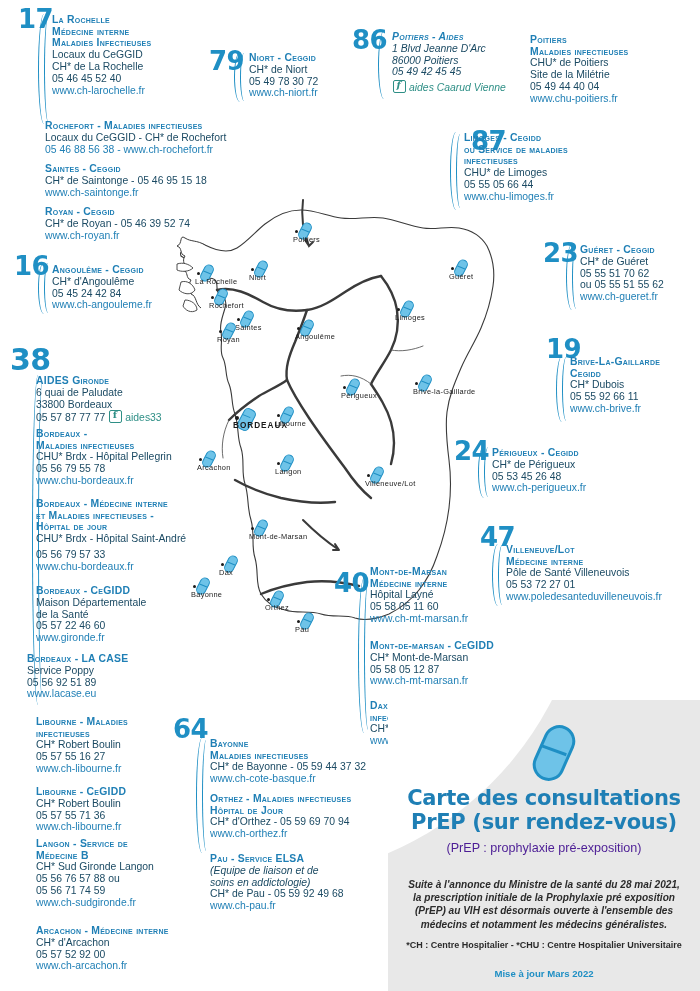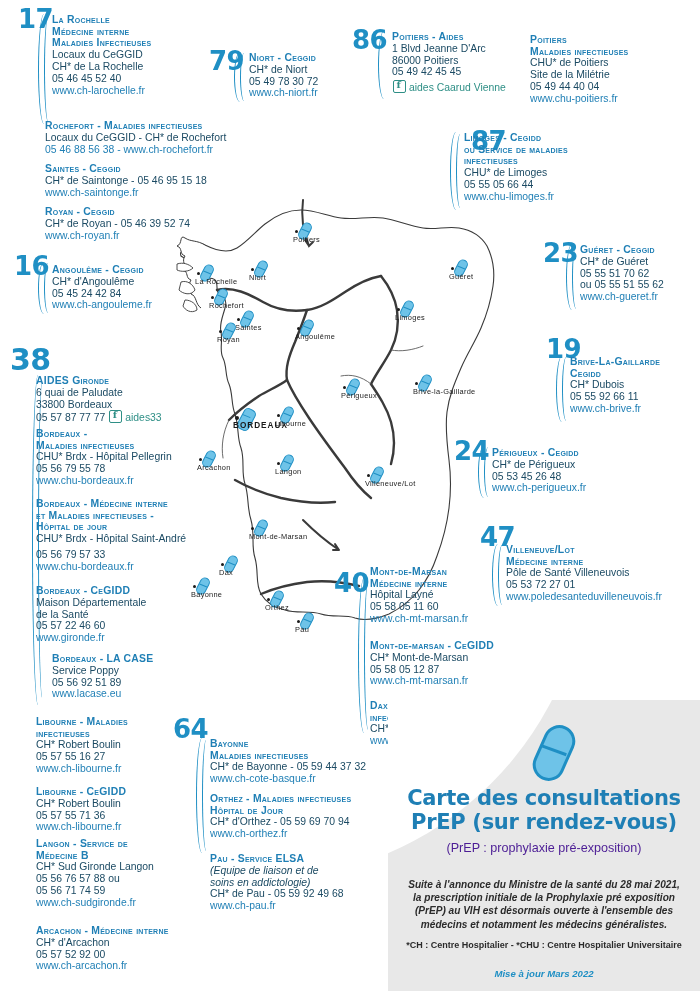--- a/index.html
+++ b/index.html
@@ -120,21 +120,21 @@
   #card .note{
     position:absolute;left:18px;top:178px;width:276px;text-align:center;
     color:#2b2b2b;font-size:10.1px;line-height:13.2px;font-style:italic;font-weight:600;
   }
   #card .legend{
     position:absolute;left:10px;top:240px;width:292px;text-align:center;
     color:#2b2b2b;font-size:9px;font-weight:600;
   }
   #card .maj{
     position:absolute;left:10px;top:268px;width:292px;text-align:center;
-    color:#1f8fc4;font-size:9.6px;font-style:italic;font-weight:600;
+    color:#1f8fc4;font-size:9.6px;font-weight:600;
   }
 </style>
 </head>
 <body>
 
 <div class="stage">
 
   <div id="map">
     <svg width="340" height="500" viewBox="0 0 340 500">
       <g fill="none" stroke="#2b2b2b" stroke-width="0.9" stroke-linejoin="round" stroke-linecap="round">
@@ -311,21 +311,21 @@
   <div class="bracket" style="left:234px;top:52px;height:50px;"></div>
   <div class="entry" style="left:249px;top:52px;width:130px;">
     <h3>Niort - Ceggid</h3>
     <p>CH* de Niort</p>
     <p>05 49 78 30 72</p>
     <p class="url">www.ch-niort.fr</p>
   </div>
 
   <div class="dept" style="left:352px;top:27px;">86</div>
   <div class="bracket single" style="left:378px;top:31px;height:68px;"></div>
-  <div class="entry" style="left:392px;top:31px;width:150px;">
+  <div class="entry" style="left:392px;top:31px;width:150px;font-style:italic;">
     <h3>Poitiers - Aides</h3>
     <p>1 Blvd Jeanne D'Arc</p>
     <p>86000 Poitiers</p>
     <p>05 49 42 45 45</p>
     <p style="margin-top:2px;">
       <span class="fb"></span><span class="fbtxt">aides Caarud Vienne</span>
     </p>
   </div>
 
   <div class="entry" style="left:530px;top:34px;width:165px;">
@@ -428,21 +428,21 @@
   </div>
 
   <div class="entry" style="left:36px;top:585px;width:200px;">
     <h3>Bordeaux - CeGIDD</h3>
     <p>Maison Départementale</p>
     <p>de la Santé</p>
     <p>05 57 22 46 60</p>
     <p class="url">www.gironde.fr</p>
   </div>
 
-  <div class="entry" style="left:52px;top:653px;width:200px;">
+  <div class="entry" style="left:27px;top:653px;width:200px;">
     <h3>Bordeaux - LA CASE</h3>
     <p>Service Poppy</p>
     <p>05 56 92 51 89</p>
     <p class="url">www.lacase.eu</p>
   </div>
 
   <div class="entry" style="left:36px;top:716px;width:200px;">
     <h3>Libourne - Maladies</h3>
     <h3>infectieuses</h3>
     <p>CH* Robert Boulin</p>

